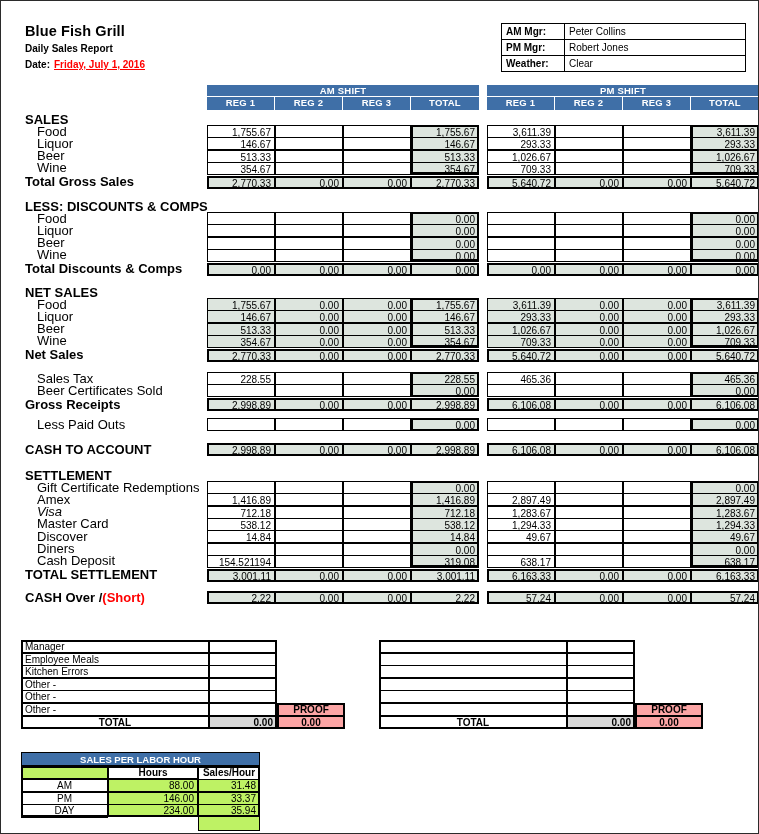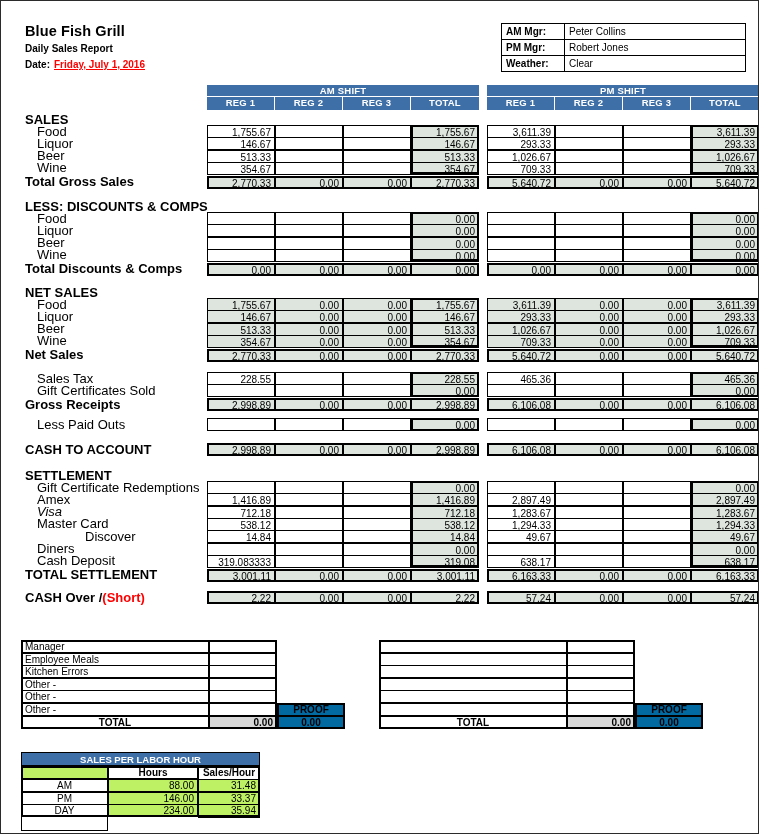--- a/index.html
+++ b/index.html
@@ -110,21 +110,21 @@
   .brow{
     position:absolute;box-sizing:border-box;
     border:1px solid #000;height:13px;line-height:12px;
     font-size:10px;background:#fff;overflow:hidden;white-space:nowrap;
   }
   .brow.lft{padding-left:3px;text-align:left;}
   .brow.rgt{text-align:right;padding-right:3px;}
   .brow.ctr{text-align:center;}
   .brow.bold{font-weight:bold;}
   .brow.gray{background:#d9d9d9;}
-  .brow.green{background:#0369a1;}
+  .brow.green{background:#fca5a5;}
   .brow.shade{background:#bef264;}
 </style>
 </head>
 <body>
 
 <div id="page">
 
   <div class="title">Blue Fish Grill</div>
   <div class="subtitle">Daily Sales Report</div>
   <div class="dateline">
@@ -311,21 +311,21 @@
       <div class="grp" style="left: 486px; top: 347.7px; width: 272px; height: 13px;"></div>
       <div class="lbl" style="left: 36px; top: 371.5px;">Sales Tax</div>
       <div class="cell" style="left: 206px; top: 371px; width: 68px; height: 13px;">228.55</div>
       <div class="cell" style="left: 274px; top: 371px; width: 68px; height: 13px;"></div>
       <div class="cell" style="left: 342px; top: 371px; width: 68px; height: 13px;"></div>
       <div class="cell sh" style="left: 410px; top: 371px; width: 68px; height: 13px;">228.55</div>
       <div class="cell" style="left: 486px; top: 371px; width: 68px; height: 13px;">465.36</div>
       <div class="cell" style="left: 554px; top: 371px; width: 68px; height: 13px;"></div>
       <div class="cell" style="left: 622px; top: 371px; width: 68px; height: 13px;"></div>
       <div class="cell sh" style="left: 690px; top: 371px; width: 68px; height: 13px;">465.36</div>
-      <div class="lbl" style="left: 36px; top: 383.8px;">Gift Certificates Sold</div>
+      <div class="lbl" style="left: 36px; top: 383.8px;">Beer Certificates Sold</div>
       <div class="cell" style="left: 206px; top: 383.3px; width: 68px; height: 13px;"></div>
       <div class="cell" style="left: 274px; top: 383.3px; width: 68px; height: 13px;"></div>
       <div class="cell" style="left: 342px; top: 383.3px; width: 68px; height: 13px;"></div>
       <div class="cell sh" style="left: 410px; top: 383.3px; width: 68px; height: 13px;">0.00</div>
       <div class="cell" style="left: 486px; top: 383.3px; width: 68px; height: 13px;"></div>
       <div class="cell" style="left: 554px; top: 383.3px; width: 68px; height: 13px;"></div>
       <div class="cell" style="left: 622px; top: 383.3px; width: 68px; height: 13px;"></div>
       <div class="cell sh" style="left: 690px; top: 383.3px; width: 68px; height: 13px;">0.00</div>
       <div class="lbl b" style="left: 24px; top: 397.6px;">Gross Receipts</div>
       <div class="cell sh" style="left: 206px; top: 397.1px; width: 68px; height: 13px;">2,998.89</div>
@@ -392,40 +392,40 @@
       <div class="cell sh" style="left: 690px; top: 504.6px; width: 68px; height: 13px;">1,283.67</div>
       <div class="lbl" style="left: 36px; top: 517.4px;">Master Card</div>
       <div class="cell" style="left: 206px; top: 516.9px; width: 68px; height: 13px;">538.12</div>
       <div class="cell" style="left: 274px; top: 516.9px; width: 68px; height: 13px;"></div>
       <div class="cell" style="left: 342px; top: 516.9px; width: 68px; height: 13px;"></div>
       <div class="cell sh" style="left: 410px; top: 516.9px; width: 68px; height: 13px;">538.12</div>
       <div class="cell" style="left: 486px; top: 516.9px; width: 68px; height: 13px;">1,294.33</div>
       <div class="cell" style="left: 554px; top: 516.9px; width: 68px; height: 13px;"></div>
       <div class="cell" style="left: 622px; top: 516.9px; width: 68px; height: 13px;"></div>
       <div class="cell sh" style="left: 690px; top: 516.9px; width: 68px; height: 13px;">1,294.33</div>
-      <div class="lbl" style="left: 36px; top: 529.7px; margin-left: 48px;">Discover</div>
+      <div class="lbl" style="left: 36px; top: 529.7px;">Discover</div>
       <div class="cell" style="left: 206px; top: 529.2px; width: 68px; height: 13px;">14.84</div>
       <div class="cell" style="left: 274px; top: 529.2px; width: 68px; height: 13px;"></div>
       <div class="cell" style="left: 342px; top: 529.2px; width: 68px; height: 13px;"></div>
       <div class="cell sh" style="left: 410px; top: 529.2px; width: 68px; height: 13px;">14.84</div>
       <div class="cell" style="left: 486px; top: 529.2px; width: 68px; height: 13px;">49.67</div>
       <div class="cell" style="left: 554px; top: 529.2px; width: 68px; height: 13px;"></div>
       <div class="cell" style="left: 622px; top: 529.2px; width: 68px; height: 13px;"></div>
       <div class="cell sh" style="left: 690px; top: 529.2px; width: 68px; height: 13px;">49.67</div>
       <div class="lbl" style="left: 36px; top: 542px;">Diners</div>
       <div class="cell" style="left: 206px; top: 541.5px; width: 68px; height: 13px;"></div>
       <div class="cell" style="left: 274px; top: 541.5px; width: 68px; height: 13px;"></div>
       <div class="cell" style="left: 342px; top: 541.5px; width: 68px; height: 13px;"></div>
       <div class="cell sh" style="left: 410px; top: 541.5px; width: 68px; height: 13px;">0.00</div>
       <div class="cell" style="left: 486px; top: 541.5px; width: 68px; height: 13px;"></div>
       <div class="cell" style="left: 554px; top: 541.5px; width: 68px; height: 13px;"></div>
       <div class="cell" style="left: 622px; top: 541.5px; width: 68px; height: 13px;"></div>
       <div class="cell sh" style="left: 690px; top: 541.5px; width: 68px; height: 13px;">0.00</div>
       <div class="lbl" style="left: 36px; top: 554.3px;">Cash Deposit</div>
-      <div class="cell" style="left: 206px; top: 553.8px; width: 68px; height: 13px;">319.083333</div>
+      <div class="cell" style="left: 206px; top: 553.8px; width: 68px; height: 13px;">154.521194</div>
       <div class="cell" style="left: 274px; top: 553.8px; width: 68px; height: 13px;"></div>
       <div class="cell" style="left: 342px; top: 553.8px; width: 68px; height: 13px;"></div>
       <div class="cell sh" style="left: 410px; top: 553.8px; width: 68px; height: 13px;">319.08</div>
       <div class="cell" style="left: 486px; top: 553.8px; width: 68px; height: 13px;">638.17</div>
       <div class="cell" style="left: 554px; top: 553.8px; width: 68px; height: 13px;"></div>
       <div class="cell" style="left: 622px; top: 553.8px; width: 68px; height: 13px;"></div>
       <div class="cell sh" style="left: 690px; top: 553.8px; width: 68px; height: 13px;">638.17</div>
       <div class="lbl b" style="left: 24px; top: 568.1px;">TOTAL SETTLEMENT</div>
       <div class="cell sh" style="left: 206px; top: 567.6px; width: 68px; height: 13px;">3,001.11</div>
       <div class="cell sh" style="left: 274px; top: 567.6px; width: 68px; height: 13px;">0.00</div>
@@ -492,19 +492,19 @@
       <div class="btitle" style="position: absolute; left: 20px; top: 751px; width: 239px; height: 14px;">SALES PER LABOR HOUR</div>
       <div class="brow ctr shade" style="position: absolute; left: 20px; top: 765px; width: 87px; height: 13px;"></div>
       <div class="brow ctr bold" style="position: absolute; left: 107px; top: 765px; width: 90px; height: 13px;">Hours</div>
       <div class="brow ctr bold" style="position: absolute; left: 197px; top: 765px; width: 62px; height: 25px;">Sales/Hour</div>
       <div class="brow ctr" style="position: absolute; left: 20px; top: 778px; width: 87px; height: 13px;">AM</div>
       <div class="brow rgt shade" style="position: absolute; left: 107px; top: 778px; width: 90px; height: 13px;">88.00</div>
       <div class="brow rgt shade" style="position: absolute; left: 197px; top: 778px; width: 62px; height: 13px;">31.48</div>
       <div class="brow ctr" style="position: absolute; left: 20px; top: 790.6px; width: 87px; height: 13px;">PM</div>
       <div class="brow rgt shade" style="position: absolute; left: 107px; top: 790.6px; width: 90px; height: 13px;">146.00</div>
       <div class="brow rgt shade" style="position: absolute; left: 197px; top: 790.6px; width: 62px; height: 13px;">33.37</div>
-      <div class="brow ctr" style="position: absolute; left: 20px; top: 803.2px; width: 87px; height: 27px;">DAY</div>
+      <div class="brow ctr" style="position: absolute; left: 20px; top: 803.2px; width: 87px; height: 14px;">DAY</div>
       <div class="brow rgt shade" style="position: absolute; left: 107px; top: 803.2px; width: 90px; height: 13px;">234.00</div>
-      <div class="brow rgt shade" style="position: absolute; left: 197px; top: 803.2px; width: 62px; height: 14px;">35.94</div>
+      <div class="brow rgt shade" style="position: absolute; left: 197px; top: 803.2px; width: 62px; height: 27px;">35.94</div>
       <div class="grp" style="left: 20px; top: 765px; width: 239px; height: 50.8px;"></div>
     </div>
 
 </div>
 
 </body></html>

